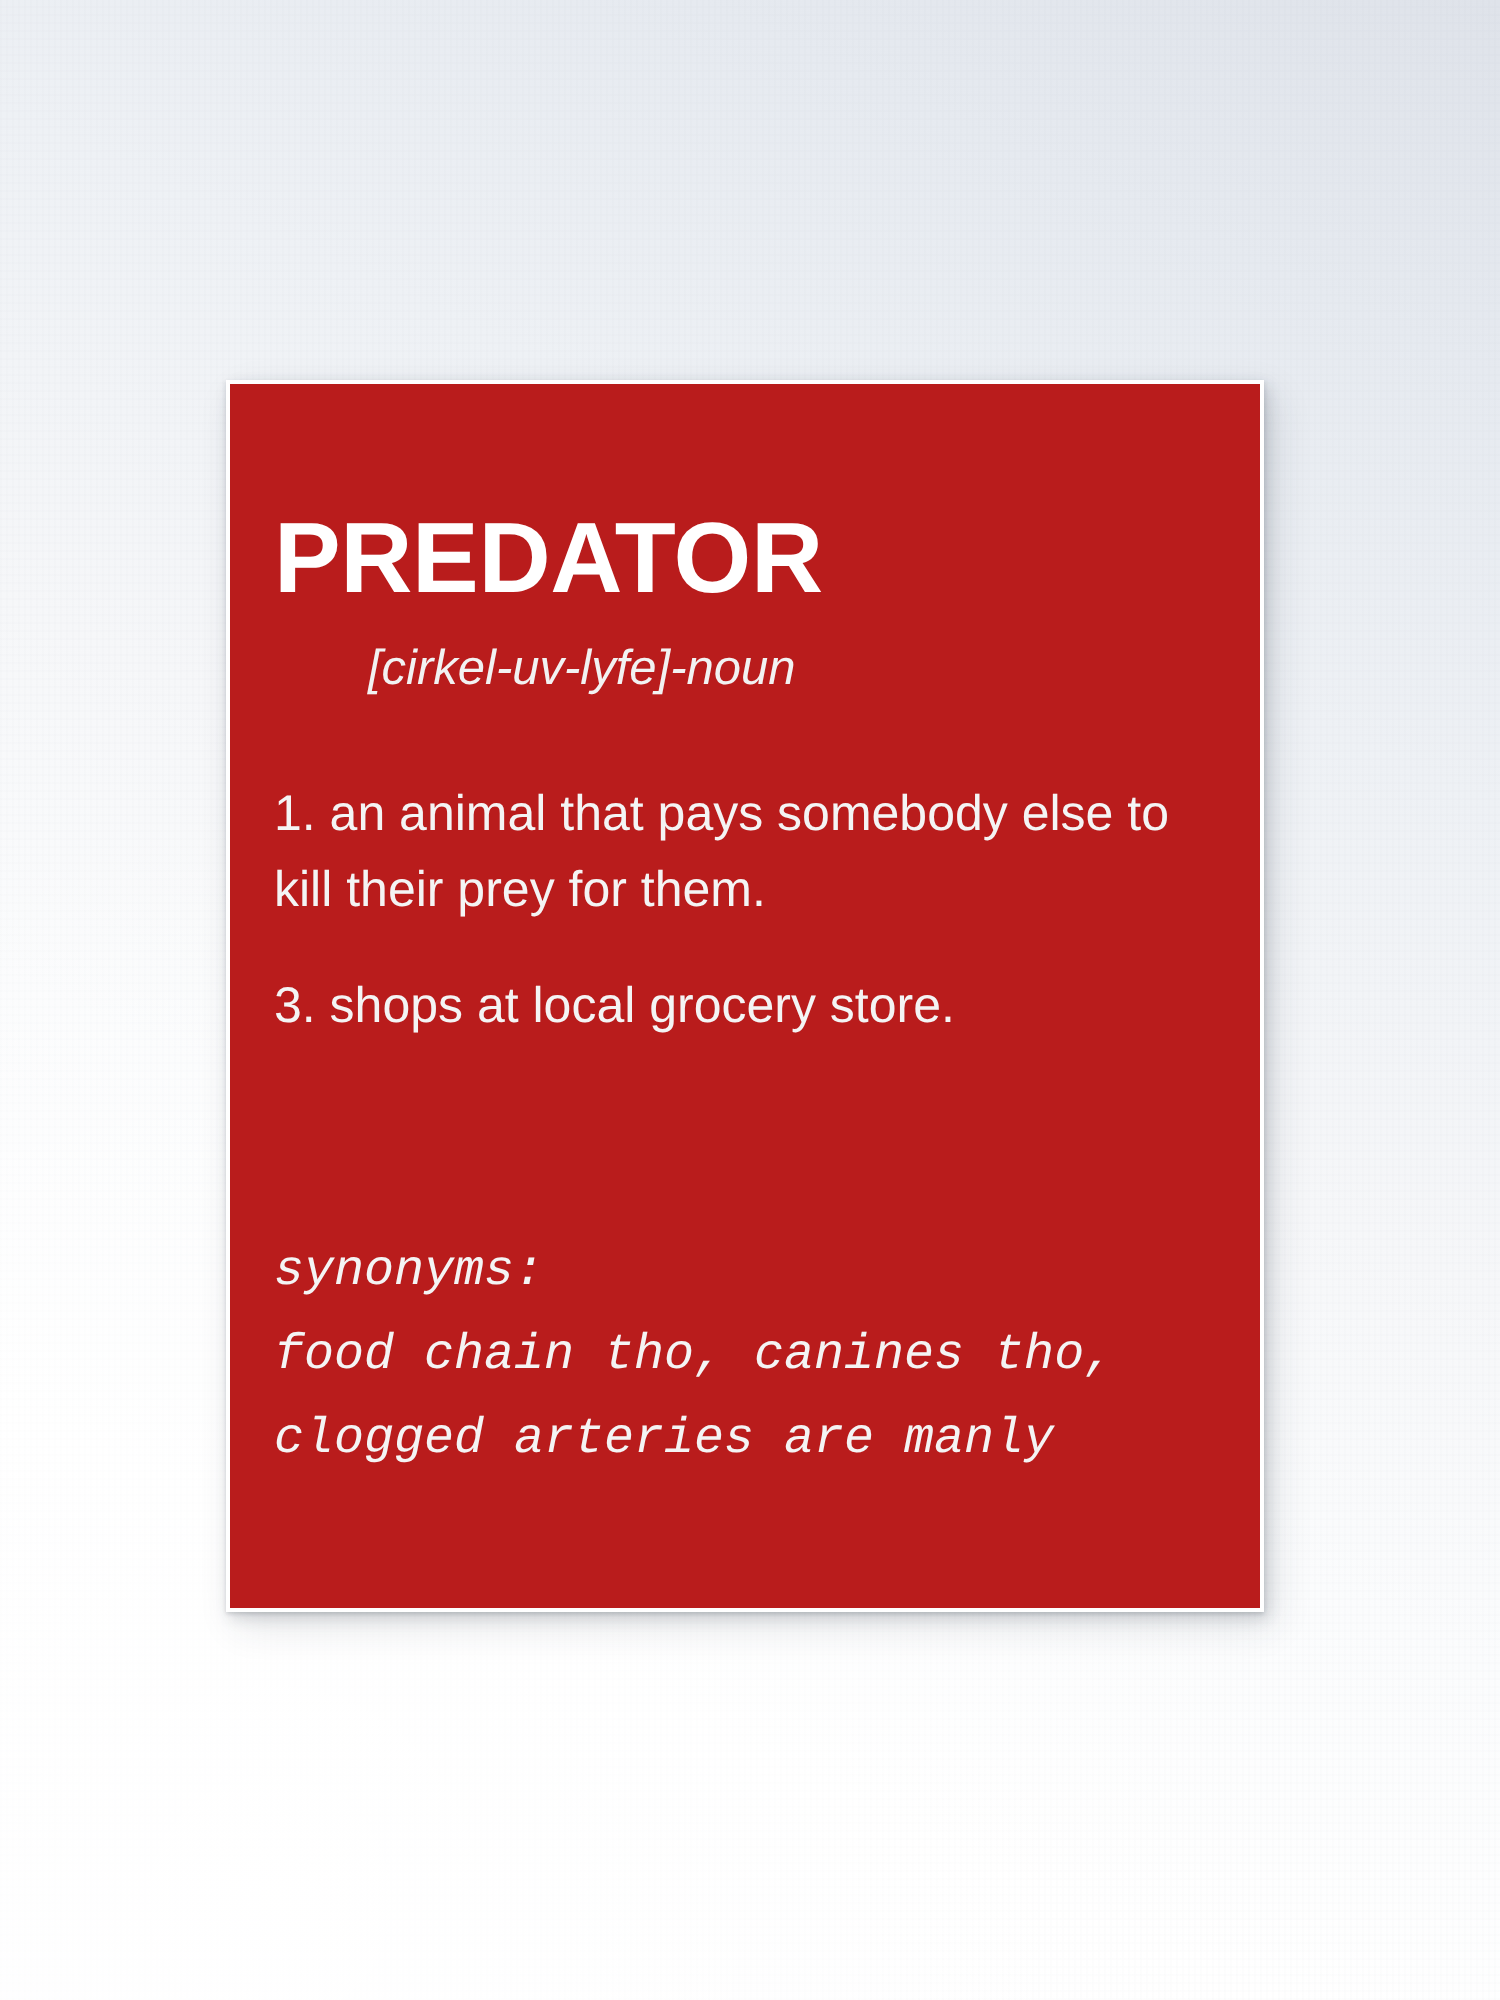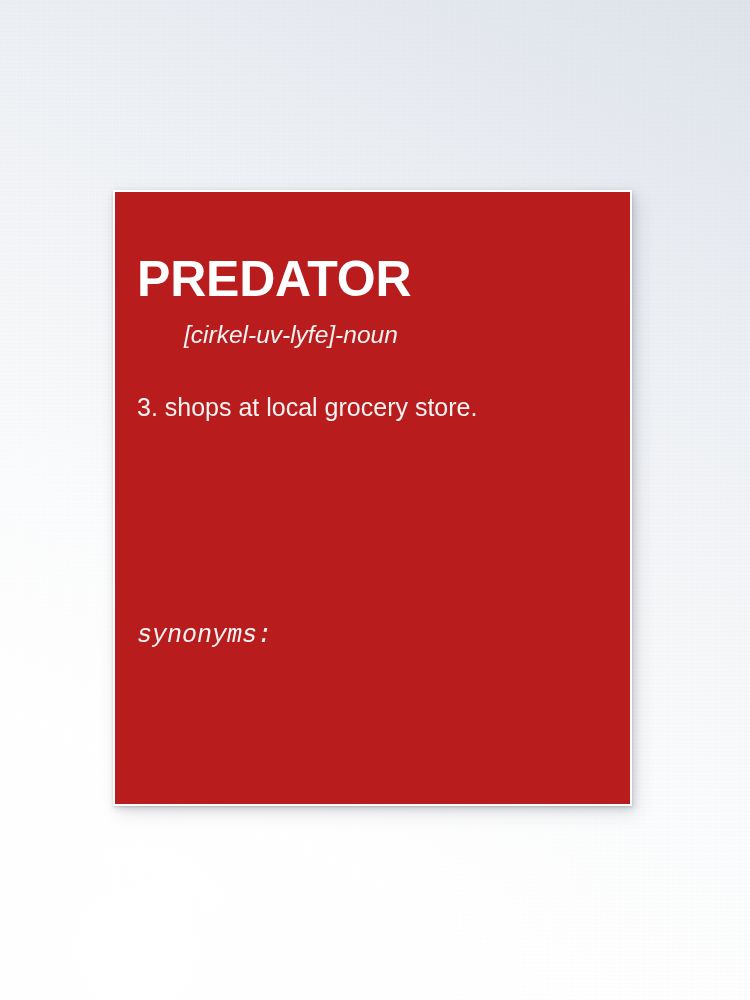--- a/index.html
+++ b/index.html
@@ -145,24 +145,26 @@
 
   <div id="poster">
     <div id="poster-face">
       <div id="poster-content">
 
         <div class="term">PREDATOR</div>
 
         <div class="pronunciation">[cirkel-uv-lyfe]-noun</div>
 
         <div class="defs">
+          <p class="def-item">1. an animal that pays somebody else to kill their prey for them.</p>
           <p class="def-item">3. shops at local grocery store.</p>
         </div>
 
         <div class="synonyms">
           <span class="syn-label">synonyms:</span>
+          <span class="syn-values">food chain tho, canines tho, clogged arteries are manly</span>
         </div>
 
       </div>
     </div>
   </div>
 
 </div>
 
 </body></html>

